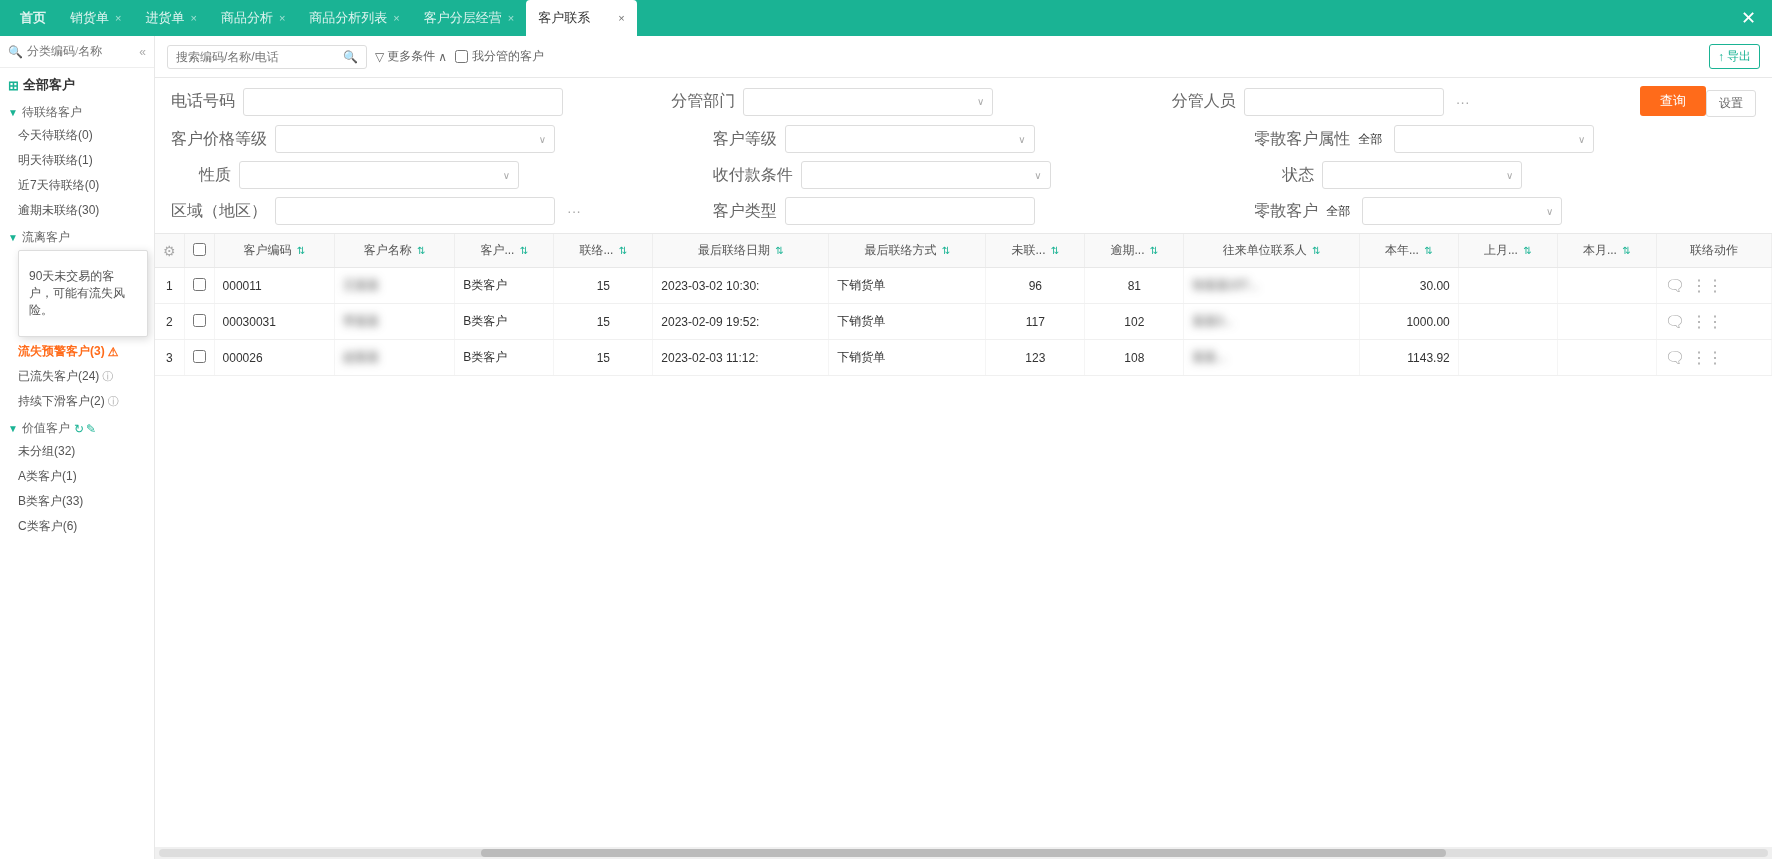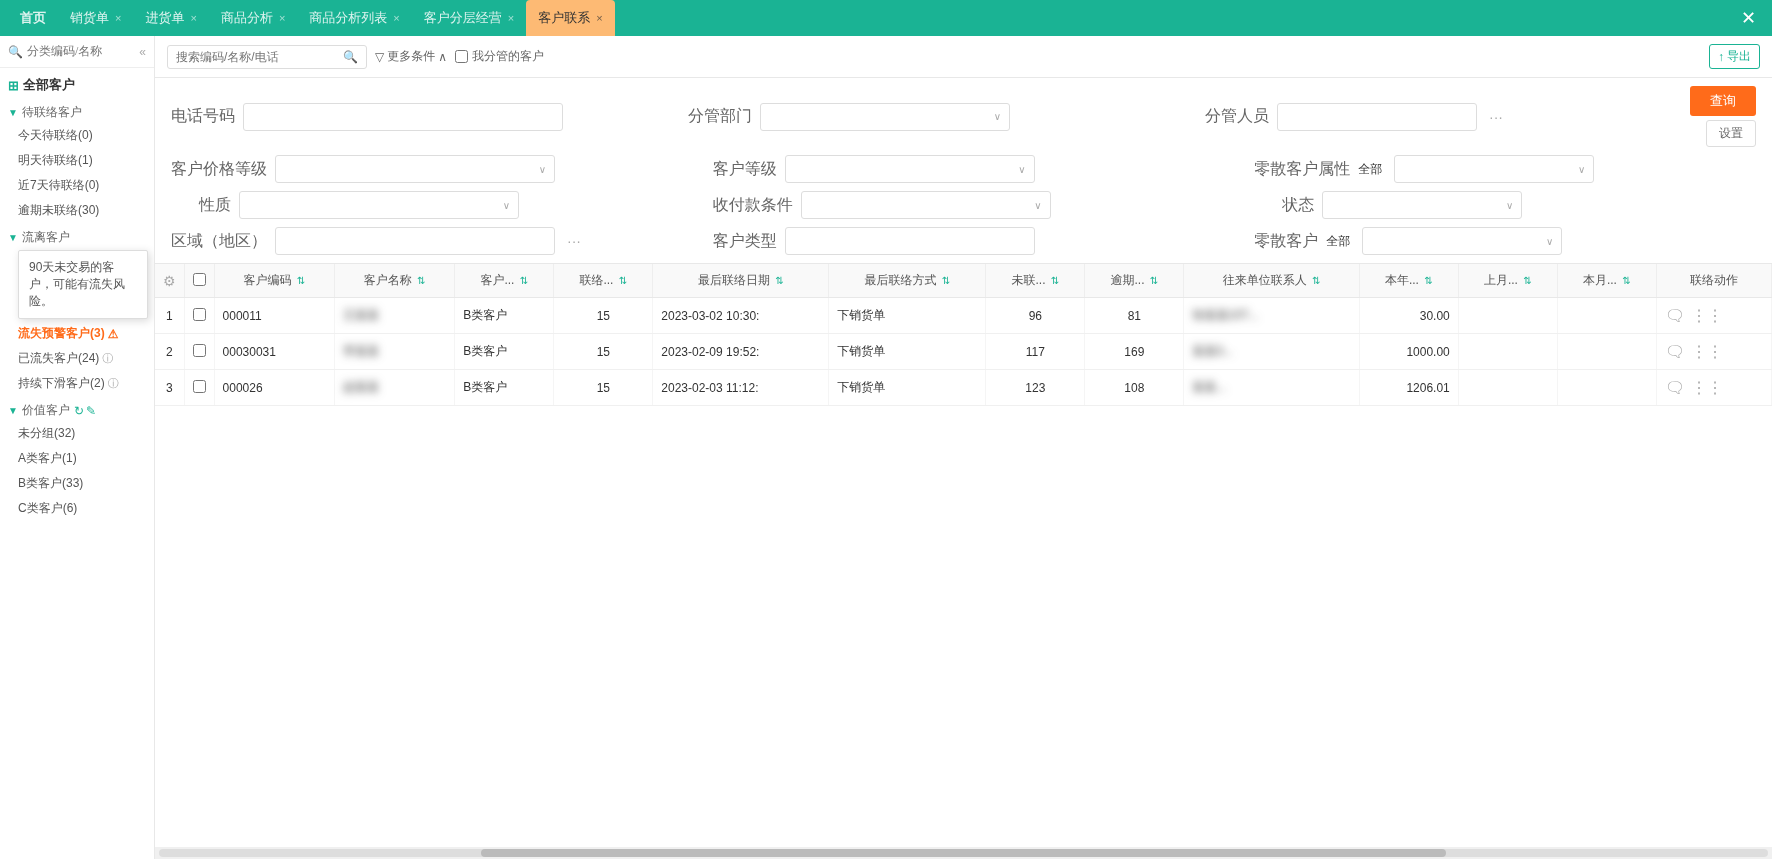--- a/index.html
+++ b/index.html
@@ -14,23 +14,24 @@
       color: white;
     }
     .tab-item {
       display: flex; align-items: center;
       padding: 0 12px; height: 36px;
       cursor: pointer; font-size: 13px;
       color: rgba(255,255,255,0.85);
       white-space: nowrap;
     }
     .tab-item.active {
-      background: #fdba74;
+      background: #ffffff;
       color: #333;
       border-radius: 4px 4px 0 0;
+      gap: 22px;
     }
     .tab-item .close-icon { margin-left: 6px; font-size: 11px; opacity: 0.7; }
     .tab-item.home { font-weight: bold; }
     .tab-bar-spacer { flex: 1; }
     .tab-bar-close { color: white; font-size: 18px; cursor: pointer; padding: 0 8px; }
 
     
     .main-layout {
       display: flex;
       height: calc(859px - 36px);
@@ -79,21 +80,21 @@
     }
     .sidebar-item.active {
       color: #ff6b1a;
       font-weight: bold;
     }
 
     .tooltip-box {
       background: #fff;
       border: 1px solid #ddd;
       box-shadow: 2px 2px 8px rgba(0,0,0,0.15);
-      padding: 8px 10px;
+      padding: 17px 10px;
       font-size: 12px;
       color: #555;
       margin: 2px 0 2px 18px;
       border-radius: 2px;
       max-width: 130px;
     }
 
     
     .content-area {
       flex: 1;
@@ -176,21 +177,21 @@
       border: none; border-radius: 3px;
       padding: 6px 20px; font-size: 13px; cursor: pointer;
     }
     .settings-btn {
       background: white; color: #666;
       border: 1px solid #ddd; border-radius: 3px;
       padding: 4px 12px; font-size: 12px; cursor: pointer;
       margin-top: 4px;
     }
     .query-settings-group {
-      display: flex; flex-direction: column; align-items: flex-end;
+      display: flex; align-items: flex-start;
       margin-left: 8px;
     }
 
     
     .table-area {
       flex: 1;
       overflow-y: auto;
       background: white;
       margin: 0;
     }
@@ -613,21 +614,21 @@
             <td>
               <span class="blurred">李某某</span>
             </td>
             <td>B类客户</td>
             <td class="center">15</td>
             <td>2023-02-09 19:52:</td>
             <td>
               <span class="link-text">下销货单</span>
             </td>
             <td class="center">117</td>
-            <td class="center">169</td>
+            <td class="center">102</td>
             <td>
               <span class="blurred">某某3...</span>
             </td>
             <td class="right">1000.00</td>
             <td></td>
             <td></td>
             <td>
               <div class="action-icons">
                 <span title="联络">🗨</span>
                 <span title="更多">⋮⋮</span>
@@ -648,21 +649,21 @@
             <td class="center">15</td>
             <td>2023-02-03 11:12:</td>
             <td>
               <span class="link-text">下销货单</span>
             </td>
             <td class="center">123</td>
             <td class="center">108</td>
             <td>
               <span class="blurred">某某...</span>
             </td>
-            <td class="right">1206.01</td>
+            <td class="right">1143.92</td>
             <td></td>
             <td></td>
             <td>
               <div class="action-icons">
                 <span title="联络">🗨</span>
                 <span title="更多">⋮⋮</span>
               </div>
             </td>
           </tr>
         </tbody>

